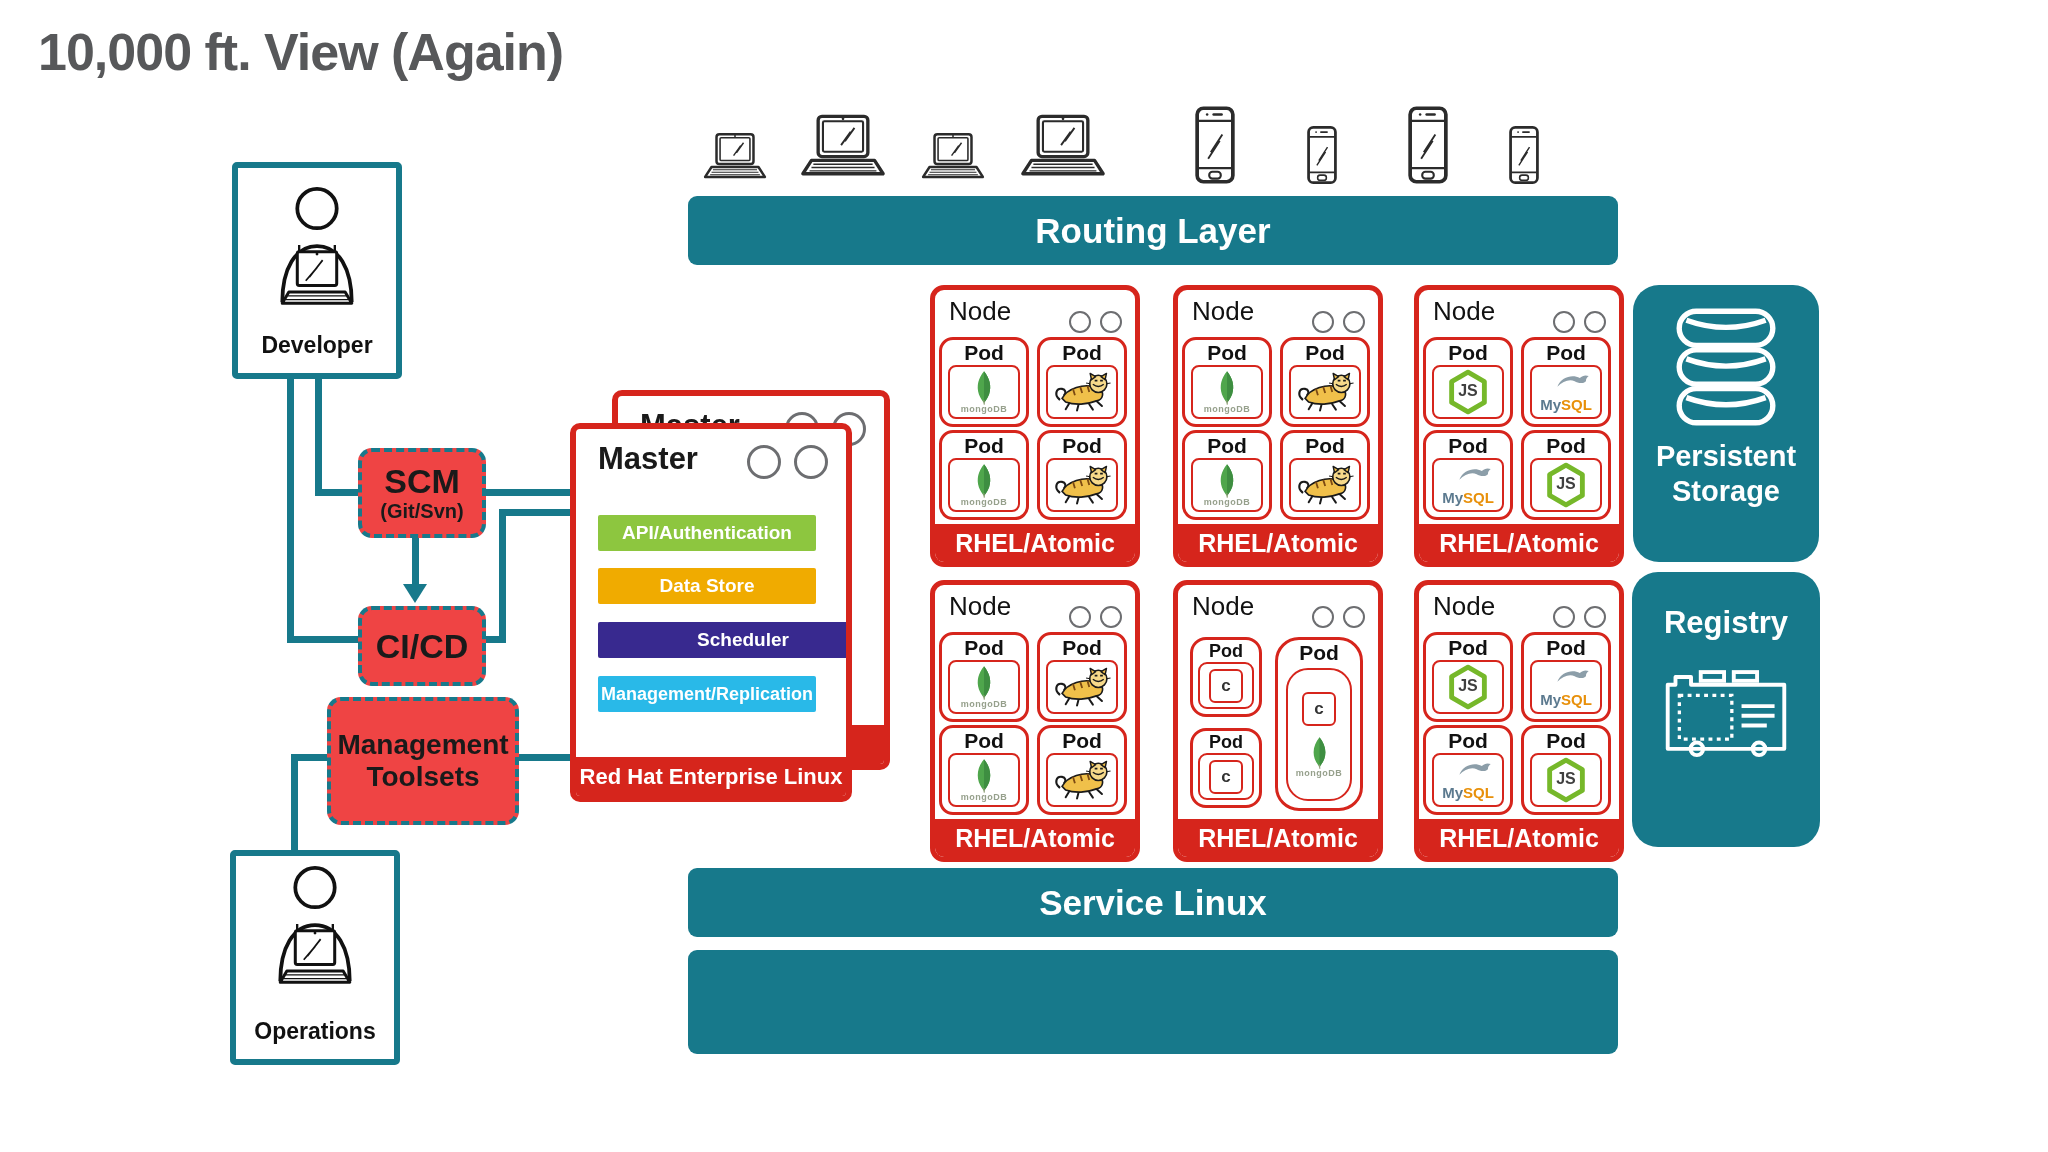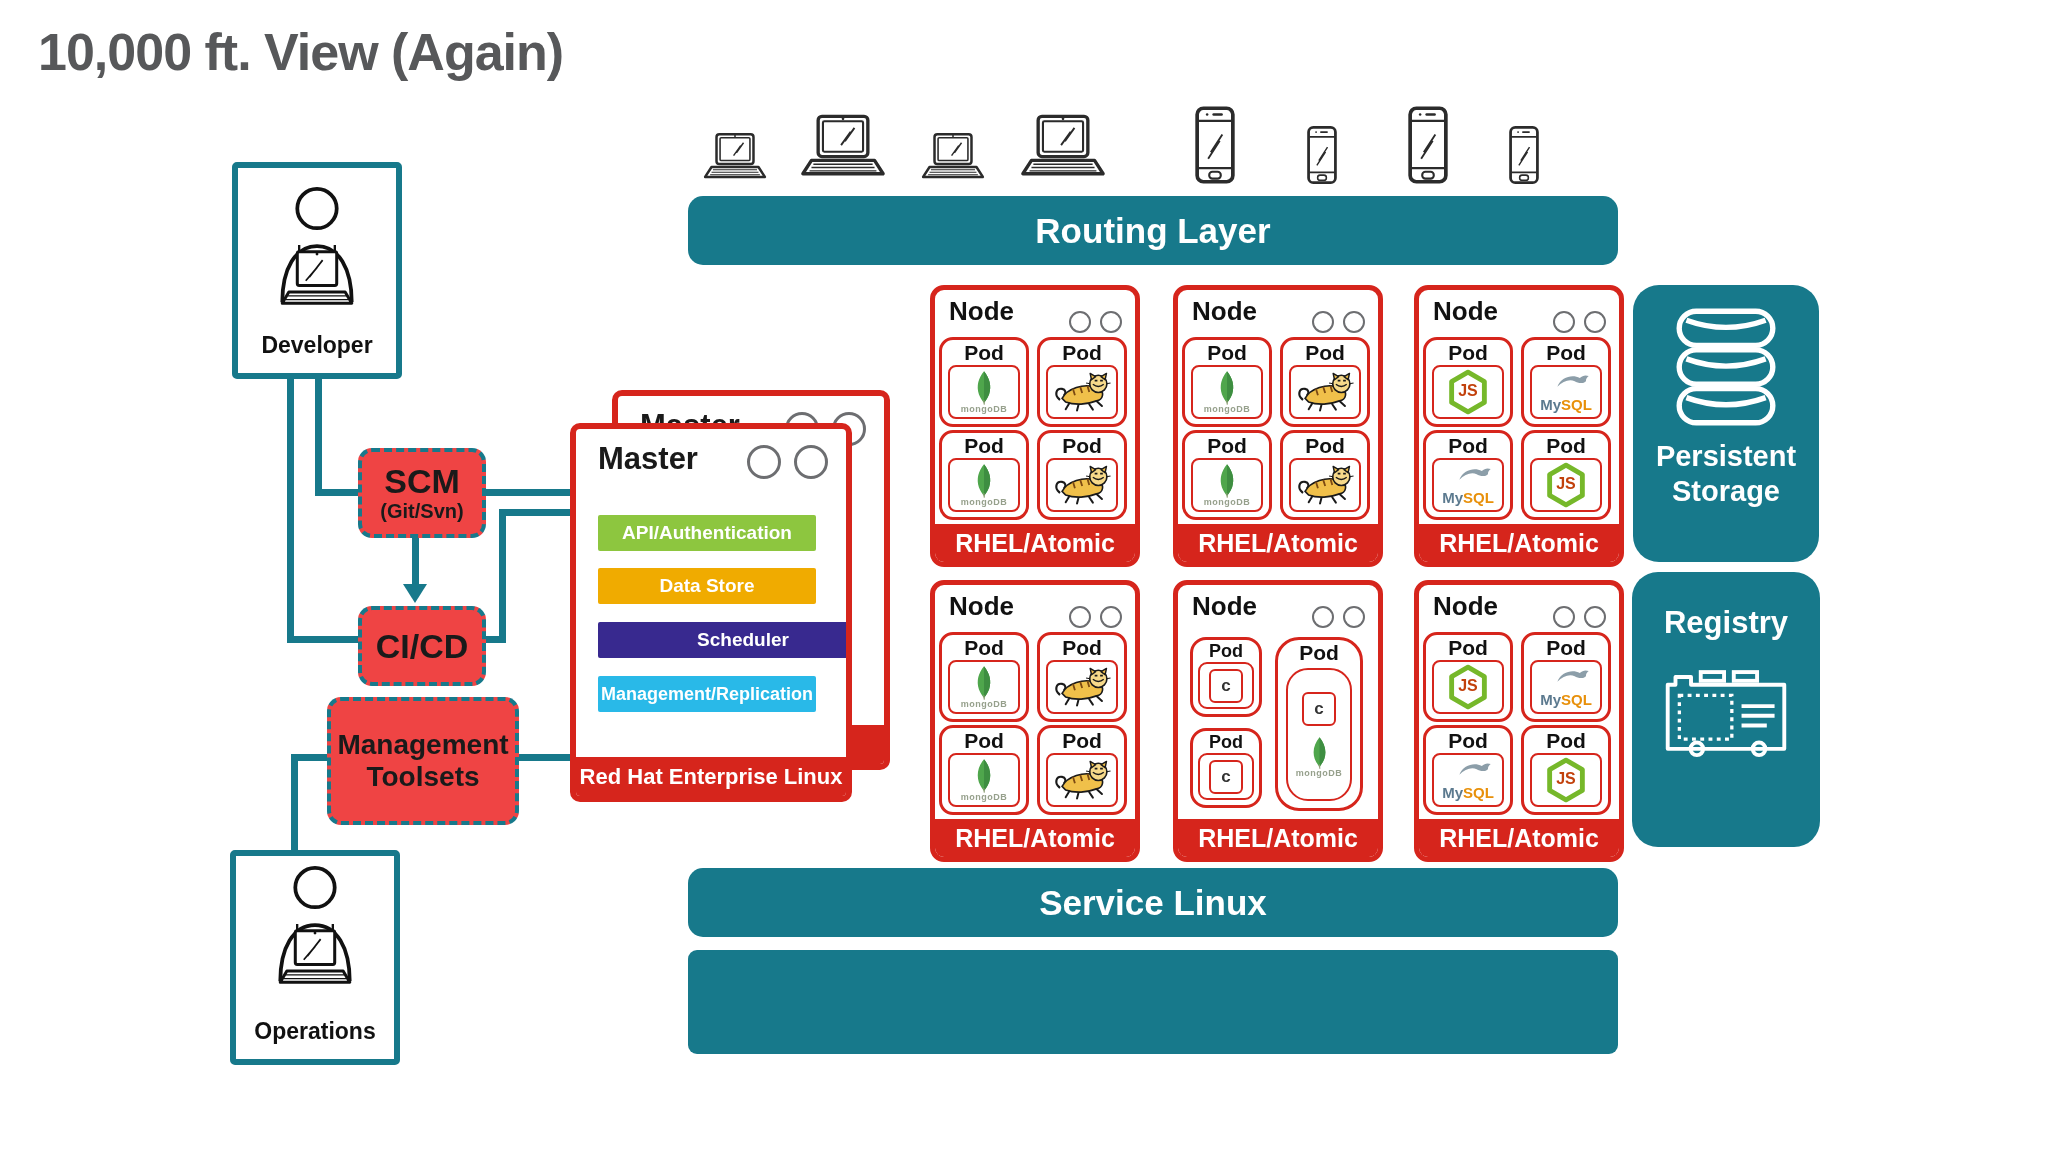--- a/index.html
+++ b/index.html
@@ -32,45 +32,45 @@
   .master-card{border:6px solid #D6251C;border-radius:10px;background:#fff;overflow:hidden;}
   .master-card .card-title{position:absolute;left:22px;top:12px;font-size:31px;font-weight:bold;color:#1a1a1a;}
   .dots{position:absolute;display:flex;gap:13px;}
   .dot{width:28px;height:28px;border:3px solid #6d6e71;border-radius:50%;background:#fff;}
   .master-bar{position:absolute;left:22px;width:218px;height:36px;border-radius:2px;
               display:flex;align-items:center;justify-content:center;color:#fff;font-weight:bold;font-size:19px;}
   .master-footer{position:absolute;left:0;right:0;bottom:0;height:39px;background:#D6251C;
                  display:flex;align-items:center;justify-content:center;color:#fff;font-weight:bold;font-size:22px;}
 
   
-  .layer-bar{background:#17798B;border-radius:15px;z-index:2;display:flex;align-items:center;justify-content:center;
+  .layer-bar{background:#17798B;border-radius:9px;z-index:2;display:flex;align-items:center;justify-content:center;
              color:#fff;font-weight:bold;font-size:35px;}
   .infra-bar{background:#17798B;border-radius:9px;z-index:2;}
   .infra-item{position:absolute;width:160px;height:94px;top:955px;display:flex;flex-direction:column;
               align-items:center;justify-content:flex-end;}
   .infra-label{color:#fff;font-weight:bold;font-size:33px;line-height:1.05;margin-top:3px;}
 
   
   .teal-panel{background:#17798B;border-radius:26px;z-index:2;display:flex;flex-direction:column;align-items:center;}
   .panel-label{color:#fff;font-weight:bold;font-size:29px;text-align:center;line-height:1.2;}
 
   
   .nodebox{width:200px;height:272px;border:5px solid #D6251C;border-radius:14px;background:#fff;z-index:2;overflow:hidden;}
-  .node-title{position:absolute;left:14px;top:6px;font-size:26px;font-weight:bold;color:#111;}
+  .node-title{position:absolute;left:14px;top:6px;font-size:26px;font-weight:normal;color:#111;}
   .node-dots{position:absolute;right:13px;top:21px;display:flex;gap:9px;}
   .node-dot{width:18px;height:18px;border:2.5px solid #6d6e71;border-radius:50%;background:#fff;}
   .node-footer{position:absolute;left:0;right:0;bottom:0;height:38px;background:#D6251C;
                display:flex;align-items:center;justify-content:center;color:#fff;font-weight:bold;font-size:25px;}
   .pod{position:absolute;border:3.5px solid #D6251C;border-radius:14px;background:#fff;}
   .pod-label{position:absolute;top:1px;left:0;right:0;text-align:center;font-size:21px;font-weight:bold;color:#111;}
   .pod-inner{position:absolute;left:6px;right:6px;top:25px;bottom:5px;border:2px solid #D6251C;border-radius:8px;
              display:flex;flex-direction:column;align-items:center;justify-content:center;overflow:hidden;}
   .mongo-cap{font-size:9px;font-weight:bold;color:#96a08c;letter-spacing:.5px;margin-top:-1px;}
   .hexwrap{position:relative;width:42px;height:46px;display:flex;align-items:center;justify-content:center;}
-  .js-label{position:absolute;left:0;right:0;top:13px;text-align:center;font-size:16px;font-weight:bold;color:#c2410c;}
+  .js-label{position:absolute;left:0;right:0;top:13px;text-align:center;font-size:16px;font-weight:bold;color:#404040;}
   .mysql-txt{font-size:15px;font-weight:bold;line-height:1;margin-top:9px;}
   .mysql-my{color:#5C7A8F;}
   .mysql-sql{color:#E8900A;}
   .cbox{width:30px;height:30px;border:2.5px solid #D6251C;border-radius:6px;background:#fff;
         display:flex;align-items:center;justify-content:center;font-size:17px;font-weight:bold;color:#333;}
   .cpod-mid{position:absolute;left:5px;right:5px;top:22px;bottom:5px;border:2px solid #D6251C;border-radius:9px;
             display:flex;align-items:center;justify-content:center;}
   .tall-inner{position:absolute;left:8px;right:8px;top:28px;bottom:7px;border:2px solid #D6251C;border-radius:22px;
               display:flex;flex-direction:column;align-items:center;justify-content:center;gap:10px;}
 </style>

